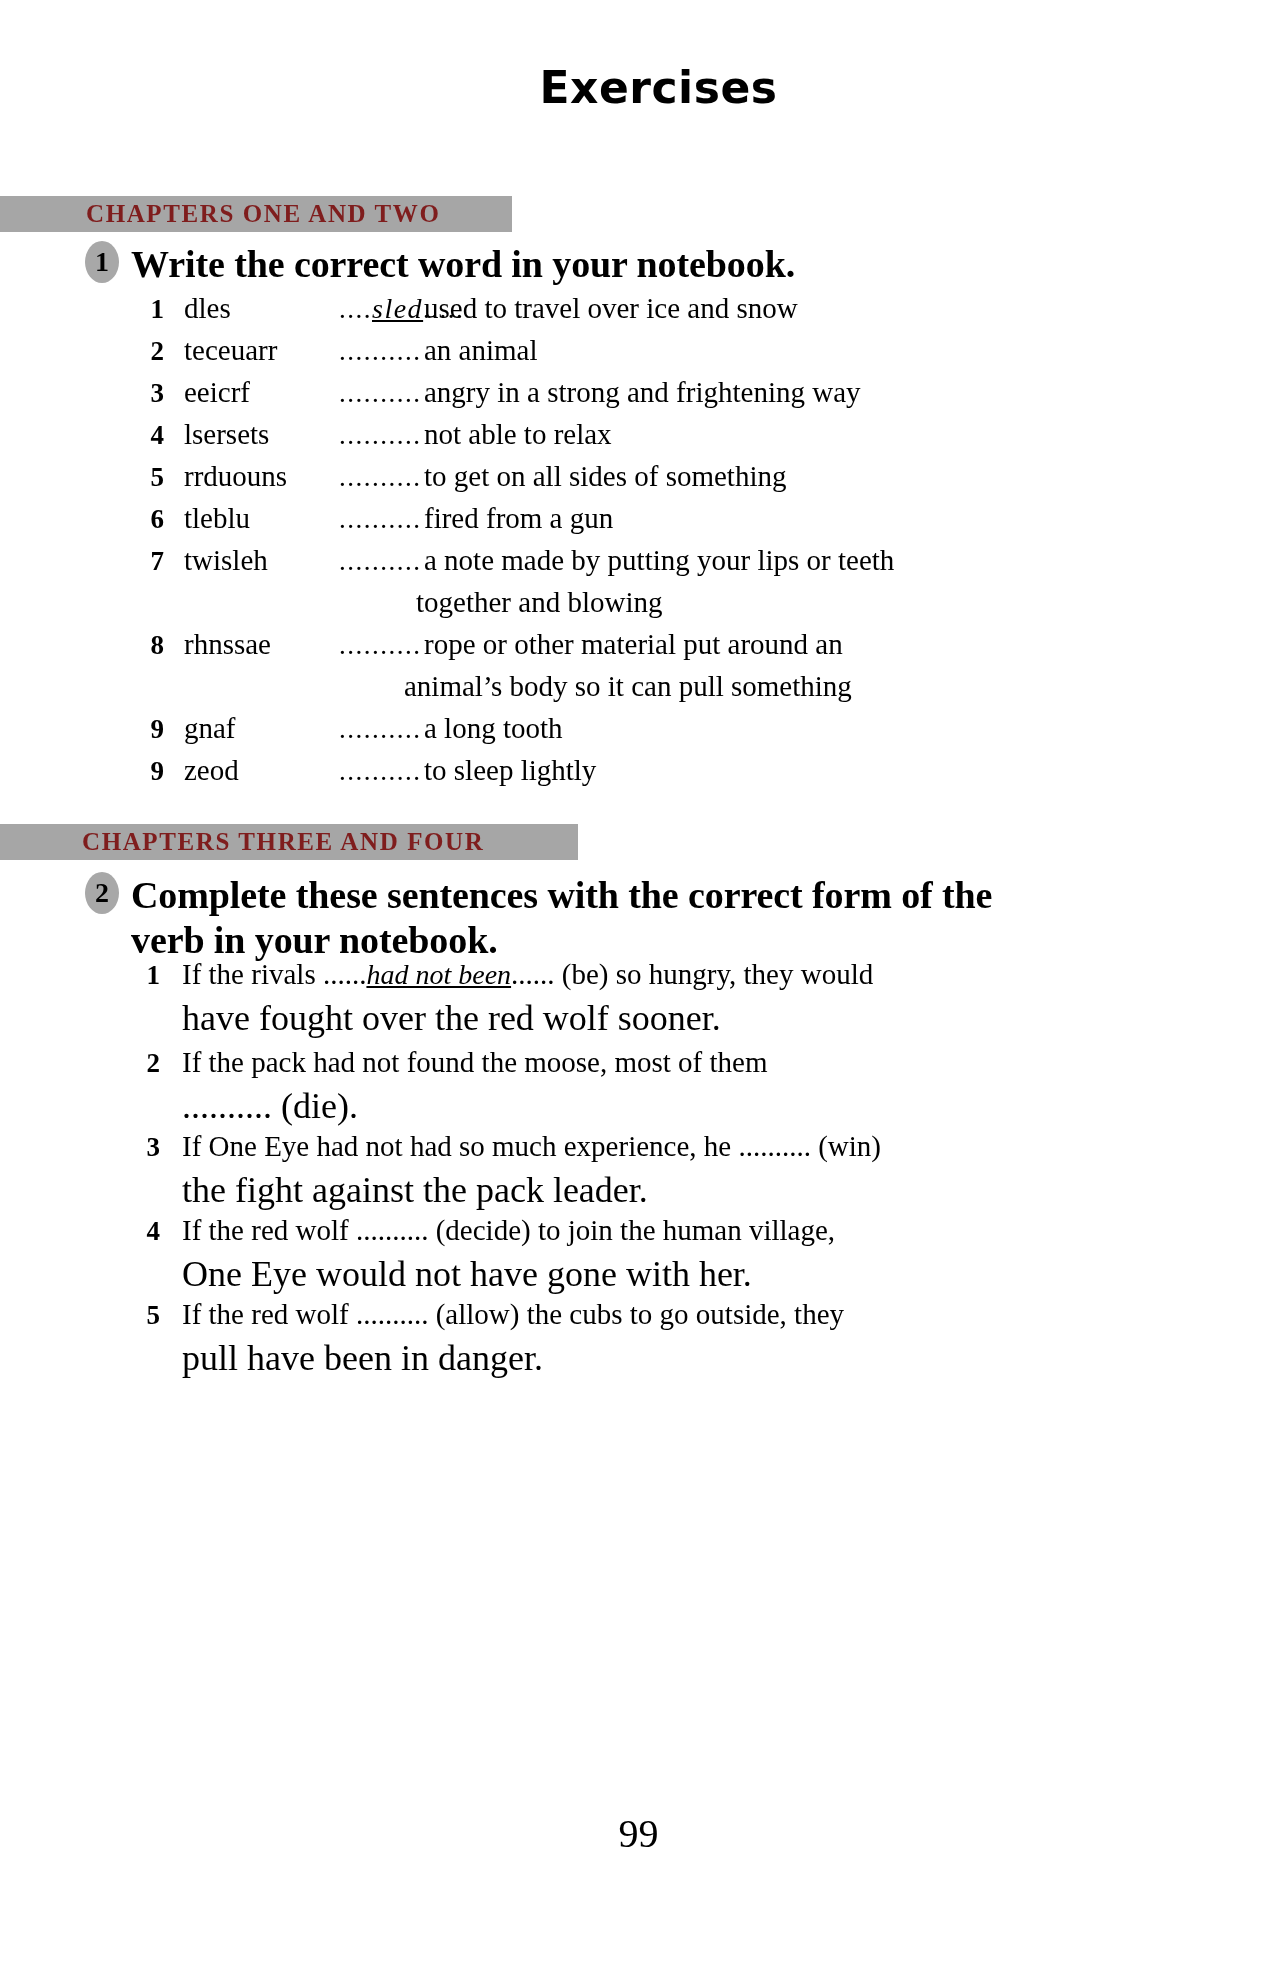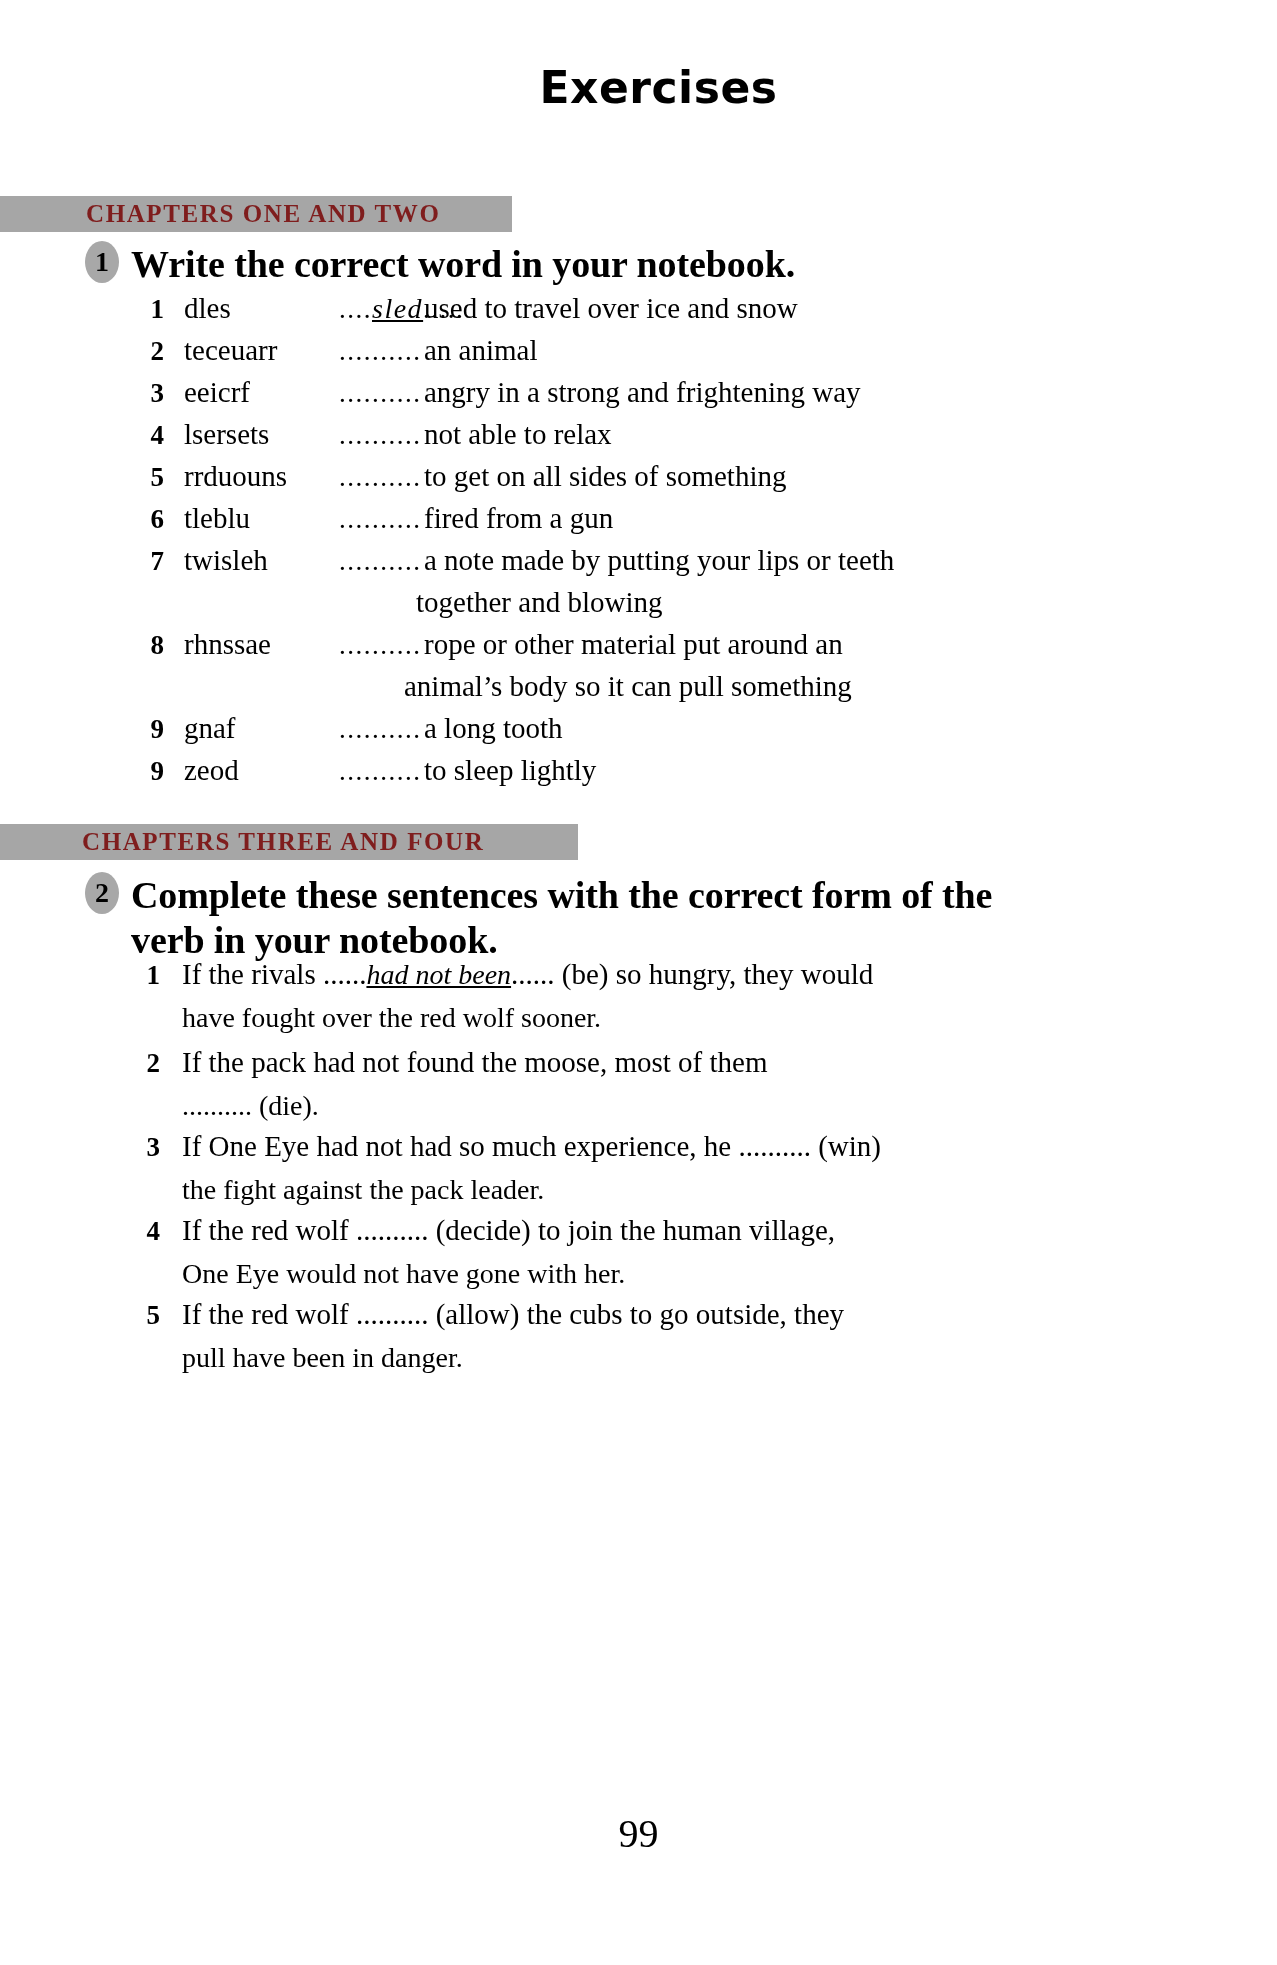--- a/index.html
+++ b/index.html
@@ -136,21 +136,21 @@
   .srow .stext {
     margin-left: 22px;
   }
   .srow .hand {
     font-style: italic;
     text-decoration: underline;
     font-size: 28px;
   }
   .scont {
     position: absolute;
-    font-size: 28px;
+    font-size: 36px;
     line-height: 44px;
     white-space: nowrap;
   }
 
   
   .page-number {
     position: absolute;
     top: 1810px;
     left: 0;
     width: 1277px;

